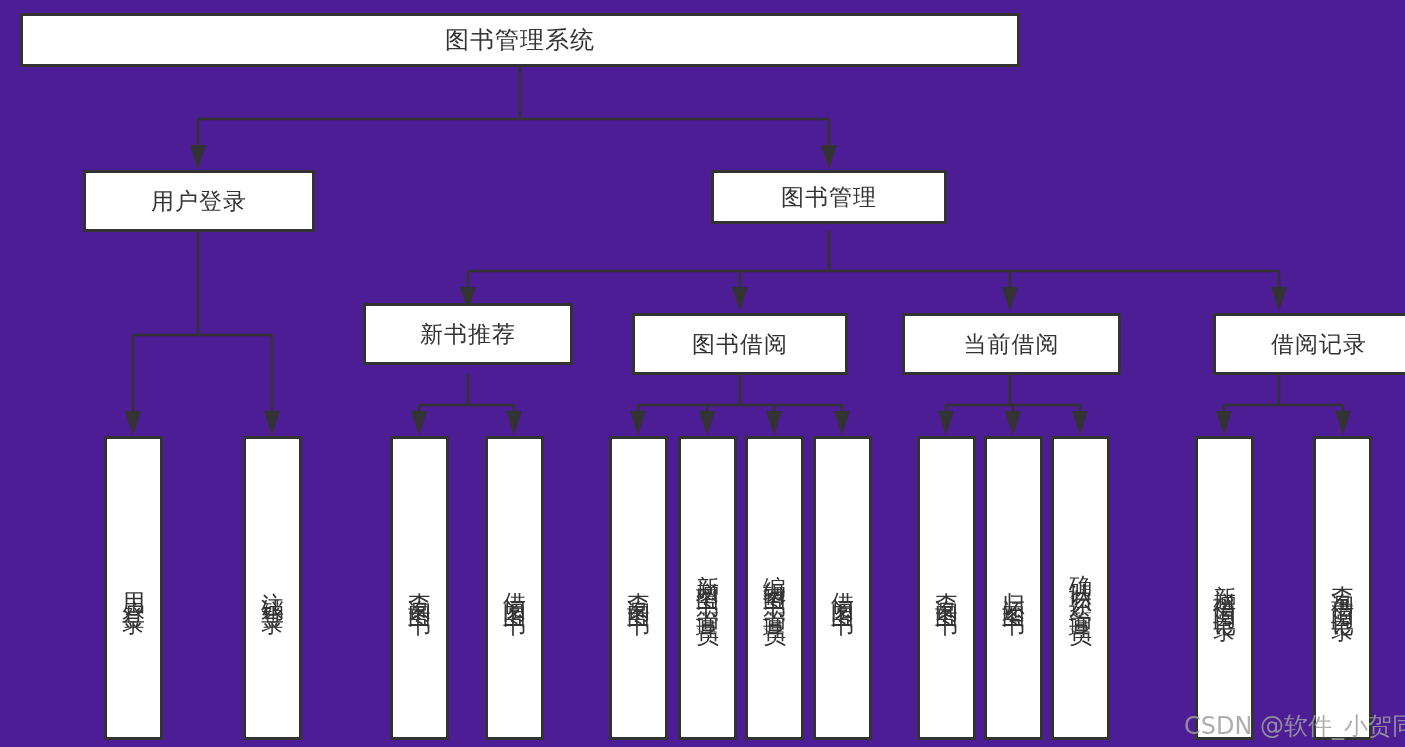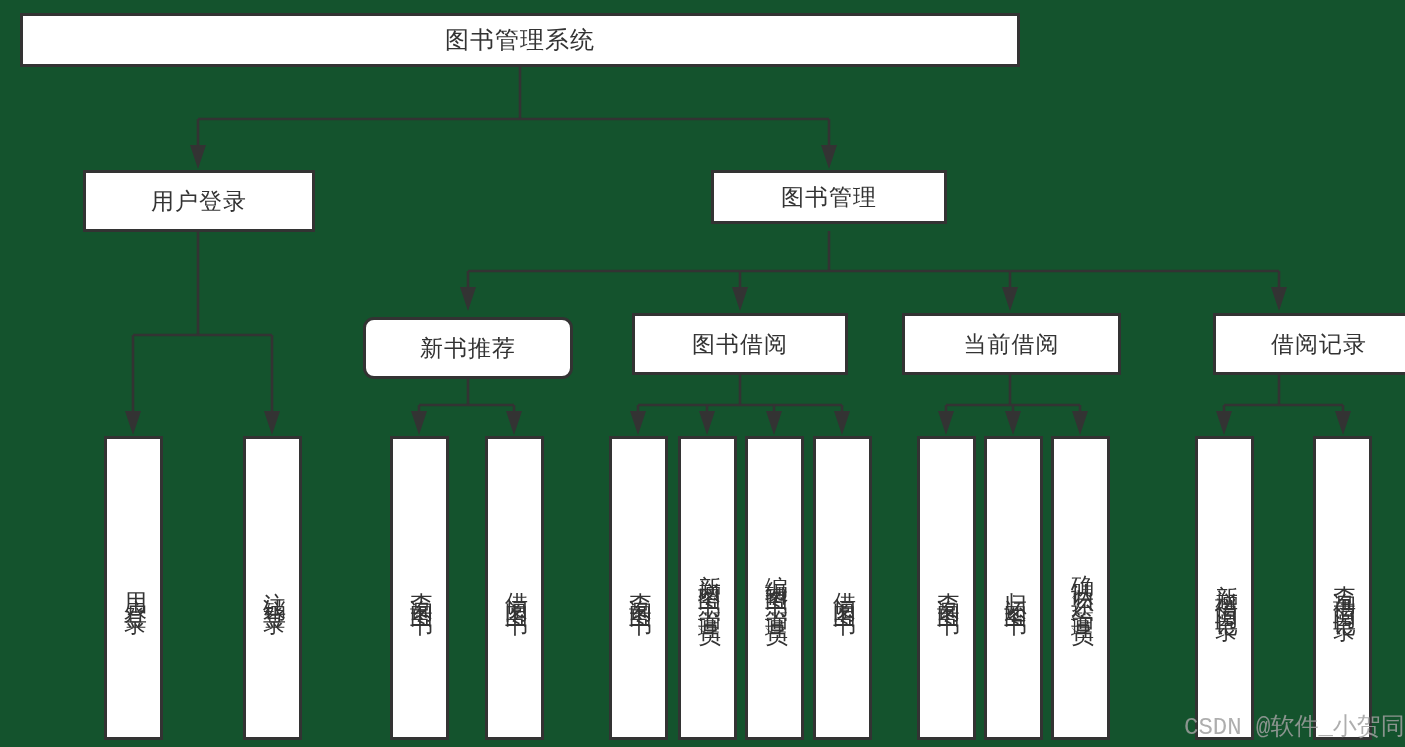--- a/index.html
+++ b/index.html
@@ -5,23 +5,22 @@
   html, body {
     margin: 0;
     padding: 0;
     background: #ffffff;
     font-family: "DejaVu Sans", "Liberation Sans", sans-serif;
   }
   .canvas {
     position: relative;
     width: 1405px;
     height: 747px;
-    background: #14532d;
+    background: #4c1d95;
     overflow: hidden;
-    font-family: Liberation Mono, monospace;
   }
   svg.connectors {
     position: absolute;
     left: 0; top: 0;
     width: 1405px;
     height: 747px;
   }
   svg.connectors path {
     stroke: #333333;
     stroke-width: 2.6;
@@ -145,21 +144,21 @@
     <span>图书管理系统</span>
   </div>
 
   <div class="node h" style="left:83px; top:170px; width:232px; height:62px;">
     <span>用户登录</span>
   </div>
   <div class="node h" style="left:711px; top:170px; width:236px; height:54px;">
     <span>图书管理</span>
   </div>
 
-  <div class="node h" style="left:363px; top:317px; width:210px; height:62px;border-radius:11px;">
+  <div class="node h" style="left:363px; top:303px; width:210px; height:62px;">
     <span>新书推荐</span>
   </div>
   <div class="node h" style="left:632px; top:313px; width:216px; height:62px;">
     <span>图书借阅</span>
   </div>
   <div class="node h" style="left:902px; top:313px; width:219px; height:62px;">
     <span>当前借阅</span>
   </div>
   <div class="node h" style="left:1173px; top:313px; width:212px; height:62px;margin-left:40px;">
     <span>借阅记录</span>

